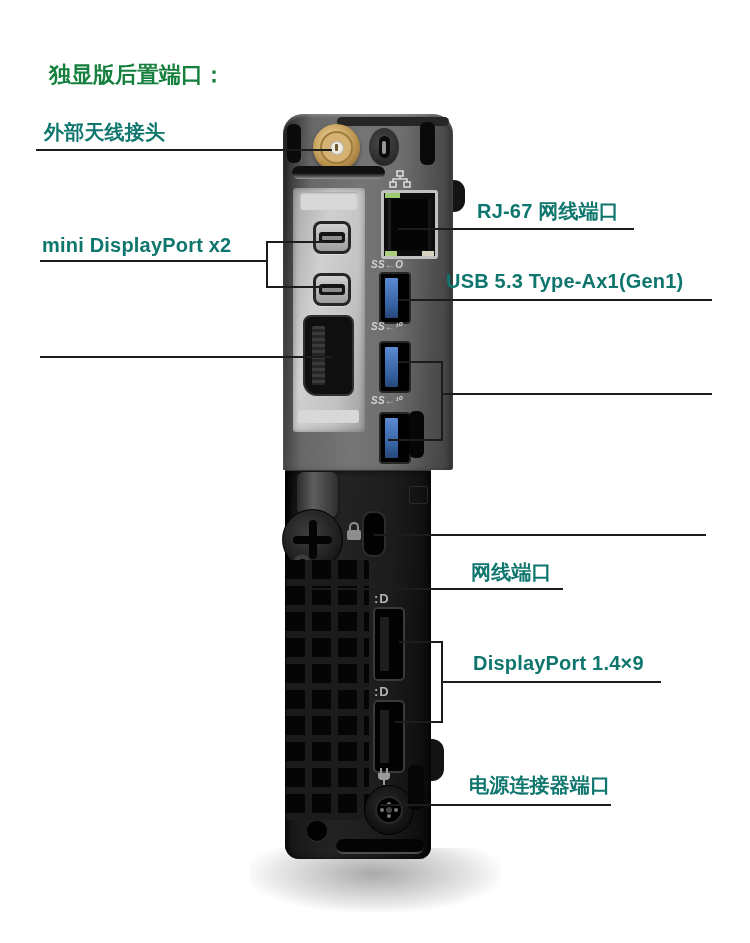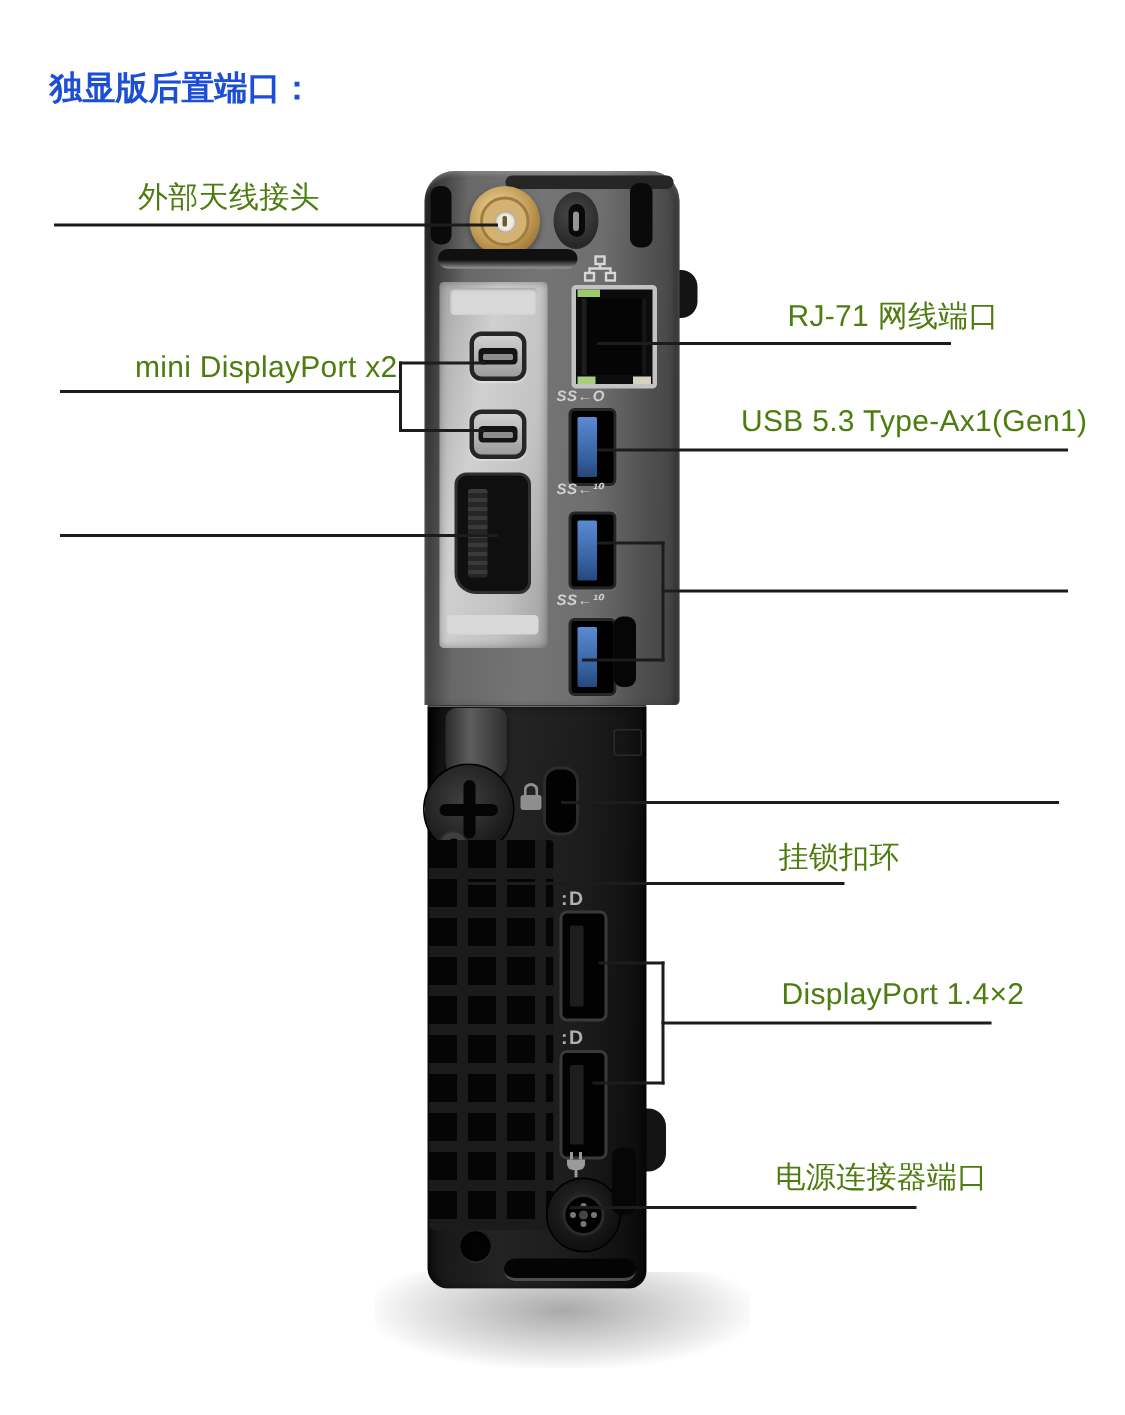--- a/index.html
+++ b/index.html
@@ -1,22 +1,22 @@
 <!DOCTYPE html>
 <html><head>
 <meta charset="utf-8">
 <style>
   html,body{margin:0;padding:0;background:#fff;}
   .stage{position:relative;width:750px;height:943px;background:#fff;overflow:hidden;
          font-family:"Liberation Sans","DejaVu Sans",sans-serif;}
   
-  .title{position:absolute;left:33px;top:44px;font-size:22px;font-weight:bold;color:#1d4ed8;
-         margin:0;white-space:nowrap;z-index:6;}
-  .lbl{position:absolute;font-size:20px;font-weight:400;color:#4d7c0f;white-space:nowrap;
-       letter-spacing:.2px;z-index:6;line-height:1.2;margin-left:48px;}
+  .title{position:absolute;left:33px;top:44px;font-size:22px;font-weight:bold;color:#15803d;
+         margin:16px;white-space:nowrap;z-index:6;}
+  .lbl{position:absolute;font-size:20px;font-weight:700;color:#0f766e;white-space:nowrap;
+       letter-spacing:.2px;z-index:6;line-height:1.2;}
   .lbl-antenna{left:44px;top:120px}
   .lbl-mdp{left:42px;top:233px}
   .lbl-dp14{left:44px;top:327px}
   .lbl-rj45{left:477px;top:199px}
   .lbl-usb1{left:446px;top:269px}
   .lbl-usb2{left:446px;top:363px}
   .lbl-ken{left:471px;top:504px}
   .lbl-pad{left:471px;top:560px}
   .lbl-dpx2{left:473px;top:651px}
   .lbl-pwr{left:469px;top:773px}
@@ -272,24 +272,24 @@
         <span class="pin-c"></span>
       </div>
     </div>
     <div class="side-slot-b"></div>
     <div class="hole"></div>
     <div class="handle"></div>
   </div>
 
   <div class="lbl lbl-antenna">外部天线接头</div>
   <div class="lbl lbl-mdp">mini DisplayPort x2</div>
-  <div class="lbl lbl-rj45">RJ-71 网线端口</div>
+  <div class="lbl lbl-rj45">RJ-67 网线端口</div>
   <div class="lbl lbl-usb1">USB 5.3 Type-Ax1(Gen1)</div>
-  <div class="lbl lbl-pad">挂锁扣环</div>
-  <div class="lbl lbl-dpx2">DisplayPort 1.4×2</div>
+  <div class="lbl lbl-pad">网线端口</div>
+  <div class="lbl lbl-dpx2">DisplayPort 1.4×9</div>
   <div class="lbl lbl-pwr">电源连接器端口</div>
 
   <div class="ln ln-antenna"></div>
   <div class="ln ln-mdp-u"></div>
   <div class="ln ln-mdp-v"></div>
   <div class="ln ln-mdp-p1"></div>
   <div class="ln ln-mdp-p2"></div>
   <div class="ln ln-dp14"></div>
   <div class="ln ln-rj45"></div>
   <div class="ln ln-usb1"></div>

